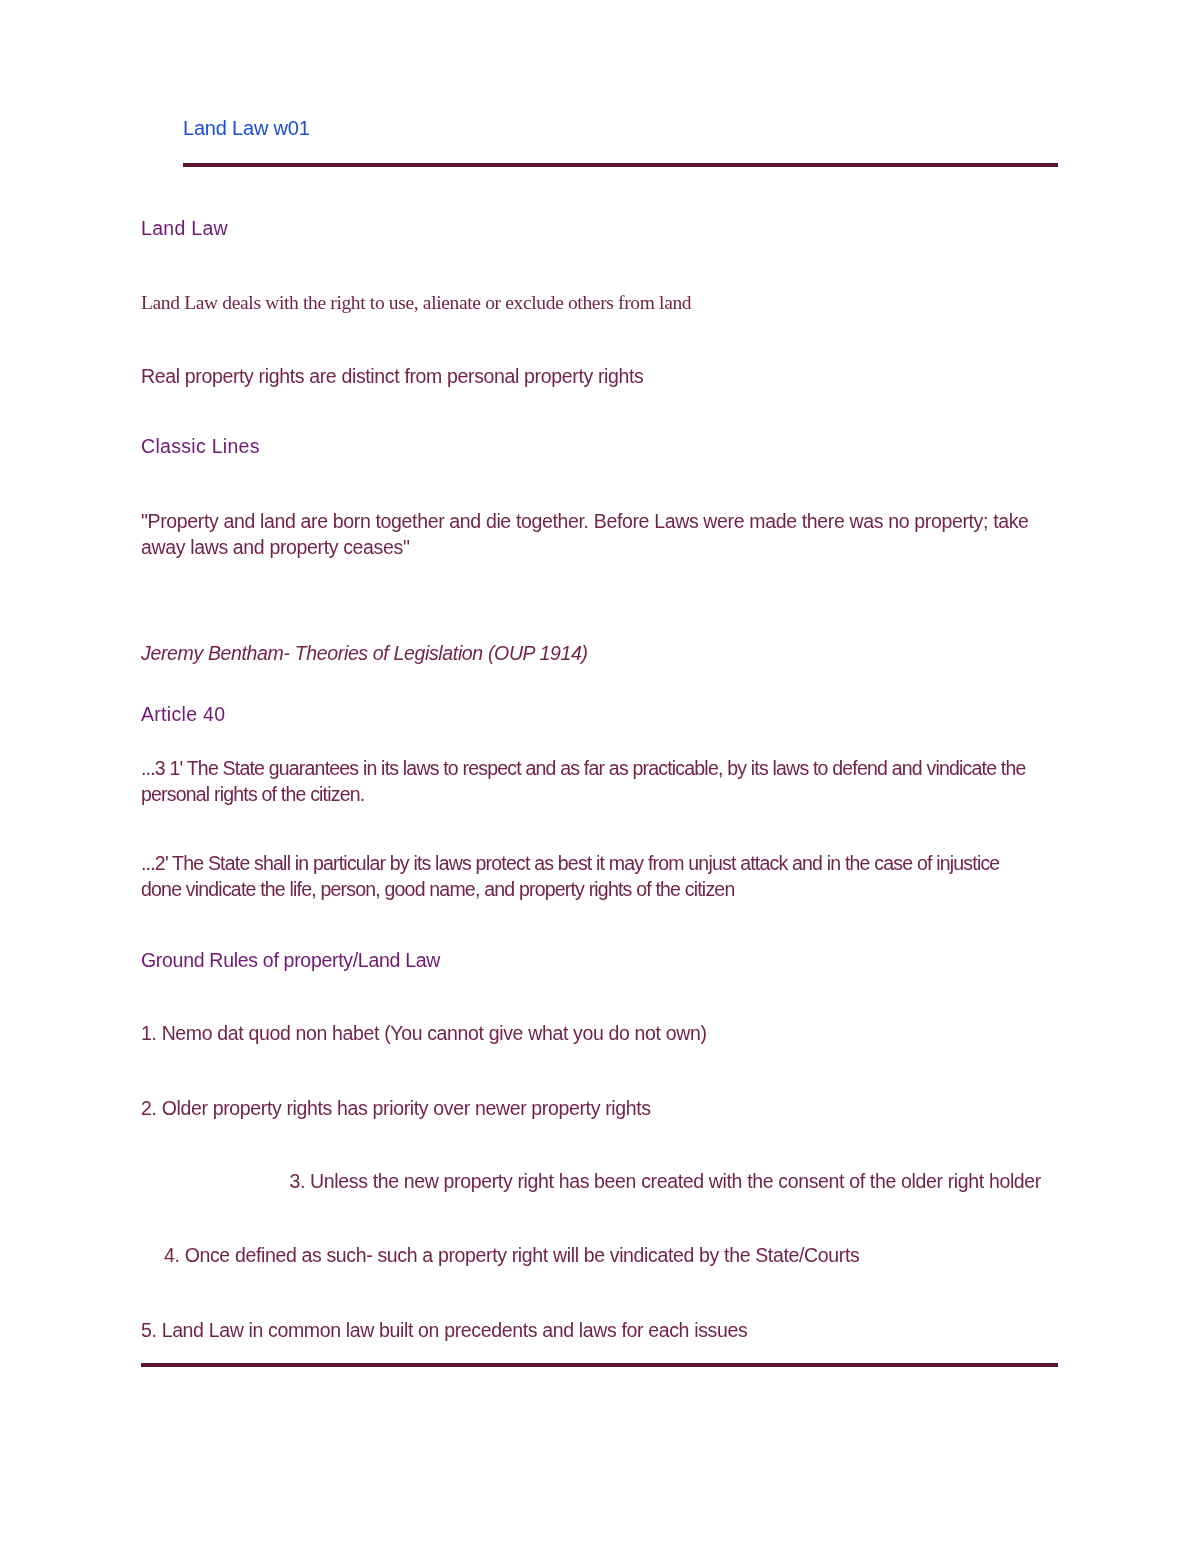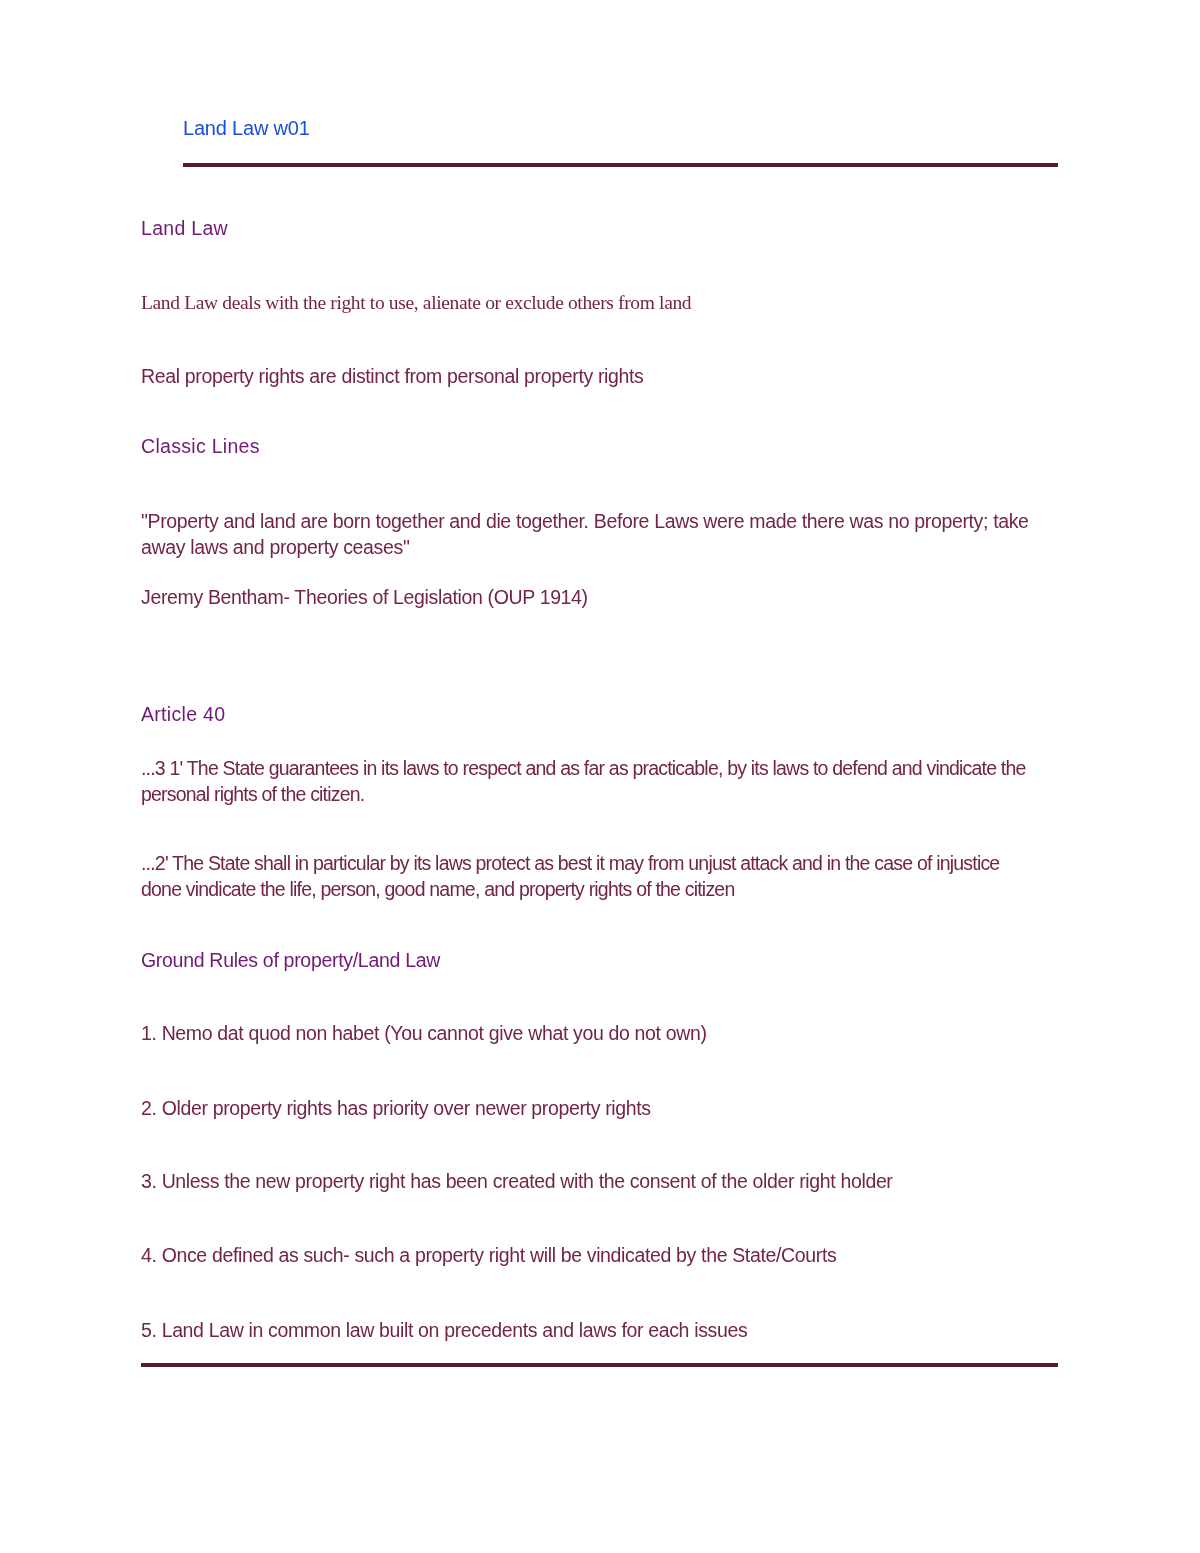--- a/index.html
+++ b/index.html
@@ -54,27 +54,27 @@
 
   <div class="page-header-title">Land Law w01</div>
   <div class="rule top"></div>
 
   <div class="block heading" style="top:215px;">Land Law</div>
   <div class="block para" style="top:290px;font-family:Liberation Serif, serif;">Land Law deals with the right to use, alienate or exclude others from land</div>
   <div class="block para" style="top:363px;">Real property rights are distinct from personal property rights</div>
 
   <div class="block heading" style="top:433px;">Classic Lines</div>
   <div class="block para" style="top:508px;">"Property and land are born together and die together. Before Laws were made there was no property; take away laws and property ceases"</div>
-  <div class="block para" style="top:584px;">Jeremy Bentham- Theories of Legislation (OUP 1914)</div>
+  <div class="block para" style="top:640px;font-style:italic;">Jeremy Bentham- Theories of Legislation (OUP 1914)</div>
 
   <div class="block heading" style="top:681px;margin-top:20px;">Article 40</div>
   <div class="block para" style="top:755px; letter-spacing:-0.8px;">...3 1' The State guarantees in its laws to respect and as far as practicable, by its laws to defend and vindicate the personal rights of the citizen.</div>
   <div class="block para" style="top:850px; letter-spacing:-0.8px;">...2' The State shall in particular by its laws protect as best it may from unjust attack and in the case of injustice done vindicate the life, person, good name, and property rights of the citizen</div>
 
   <div class="block heading" style="top:947px; letter-spacing:-0.3px;">Ground Rules of property/Land Law</div>
   <div class="block para" style="top:1020px;">1. Nemo dat quod non habet (You cannot give what you do not own)</div>
   <div class="block para" style="top:1095px;">2. Older property rights has priority over newer property rights</div>
-  <div class="block para" style="top:1168px;">3. Unless the new property right has been created with the consent of the older right holder</div>
-  <div class="block para" style="top:1242px;">4. Once defined as such- such a property right will be vindicated by the State/Courts</div>
+  <div class="block para" style="top:1168px;text-align:right;">3. Unless the new property right has been created with the consent of the older right holder</div>
+  <div class="block para" style="top:1242px;margin-left:23px;">4. Once defined as such- such a property right will be vindicated by the State/Courts</div>
   <div class="block para" style="top:1317px;">5. Land Law in common law built on precedents and laws for each issues</div>
 
   <div class="rule bottom"></div>
 </div>
 
 </body></html>

